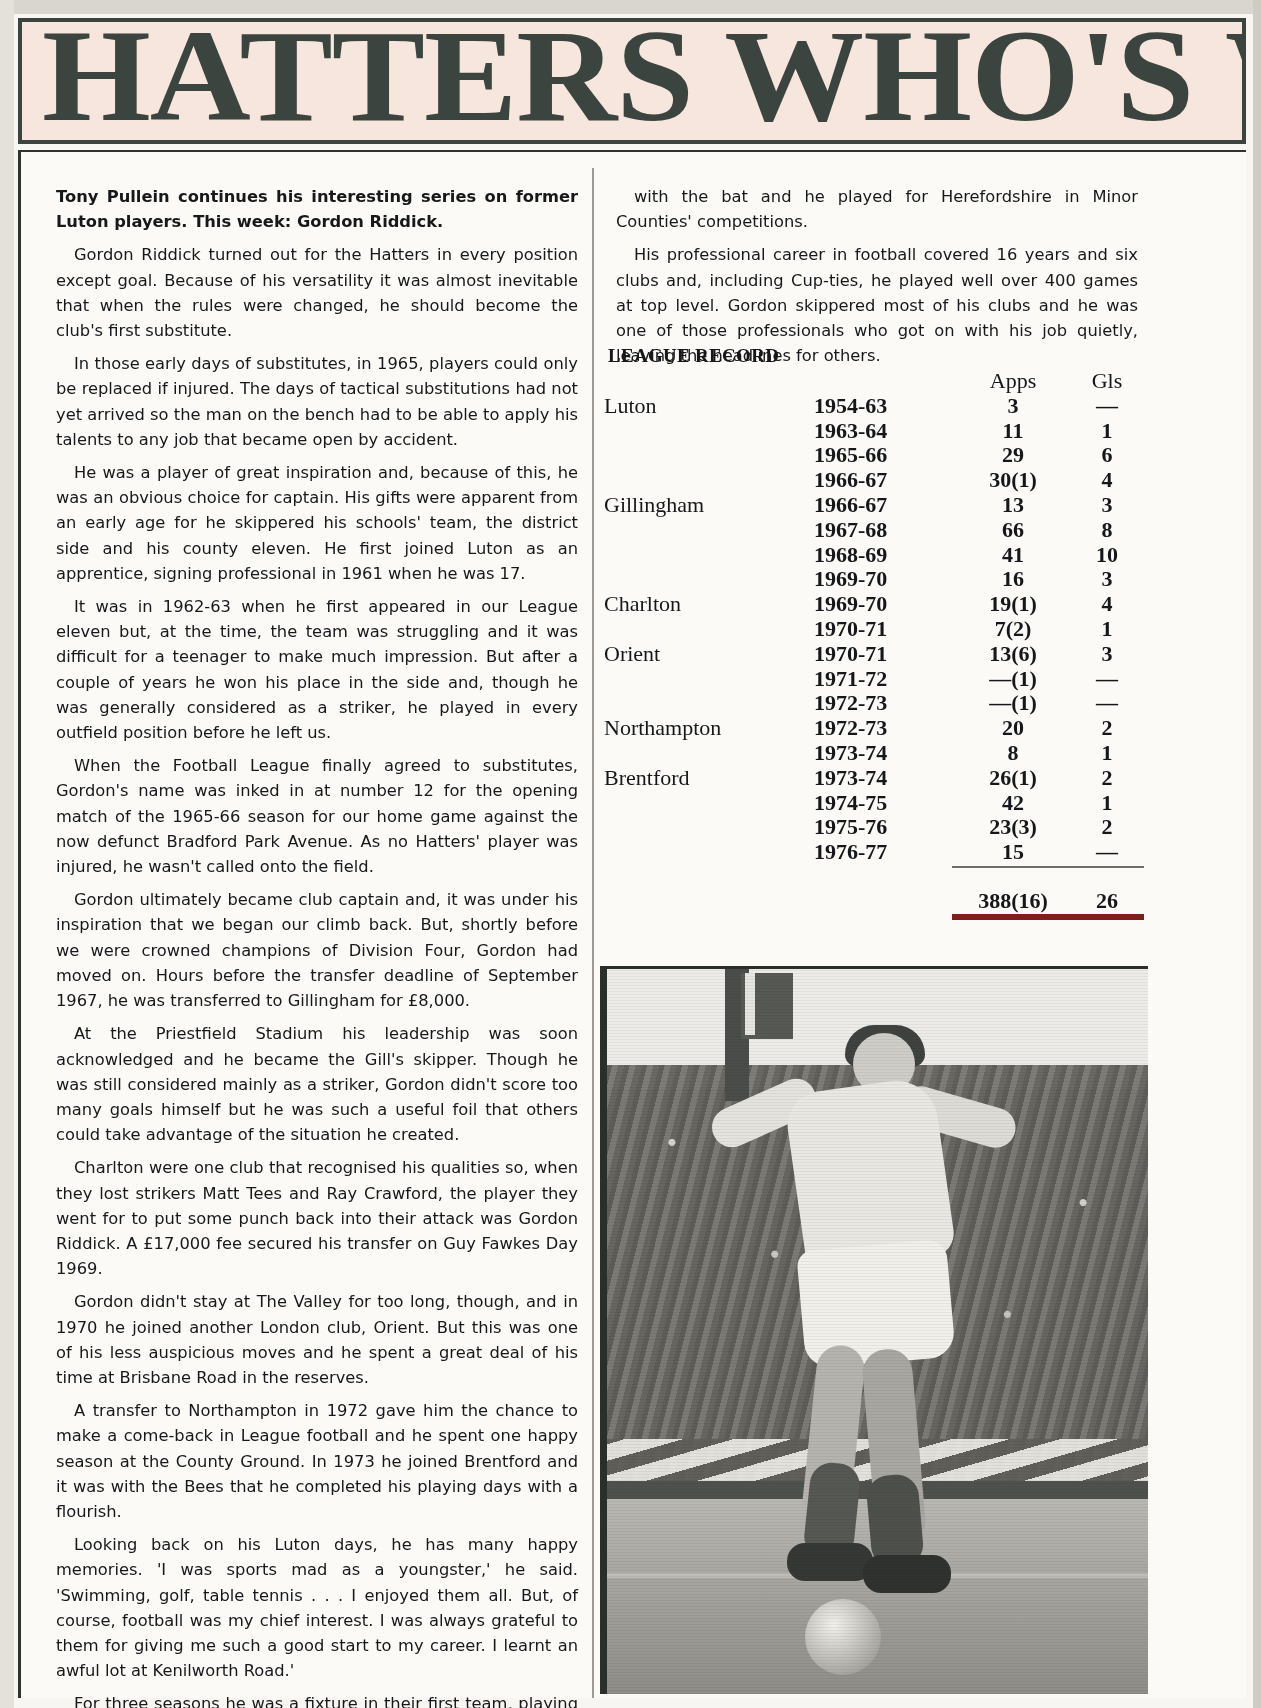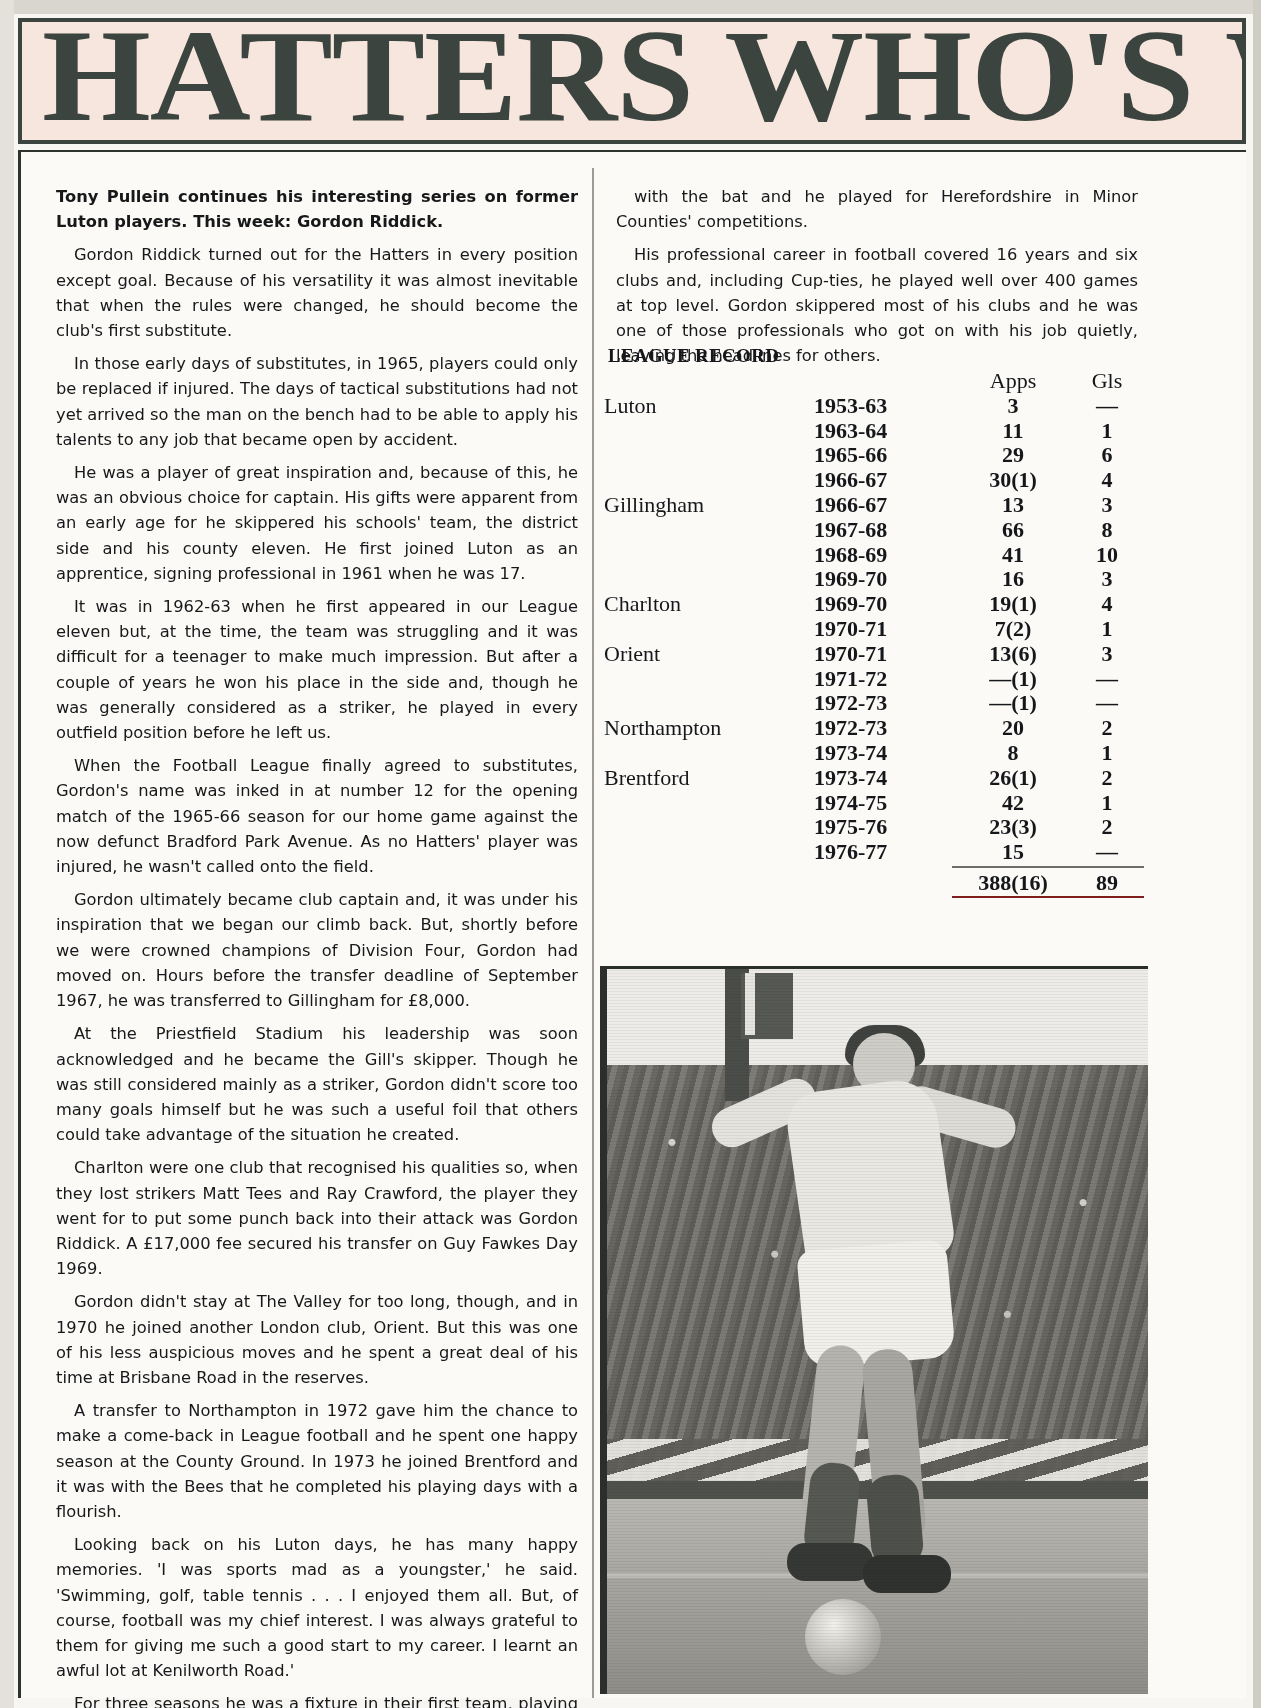--- a/index.html
+++ b/index.html
@@ -88,22 +88,22 @@
     color:#15171a;
   }
   .trow{position:relative;height:24.8px;}
   .c-club{position:absolute;left:4px;top:0;width:210px;}
   .c-season{position:absolute;left:214px;top:0;width:150px;font-weight:bold;}
   .c-apps{position:absolute;left:352px;top:0;width:122px;text-align:center;font-weight:bold;}
   .c-gls{position:absolute;left:470px;top:0;width:74px;text-align:center;font-weight:bold;}
   .thead .c-apps,.thead .c-gls{font-weight:normal;}
   .totals{position:relative;height:30px;margin-top:2px;}
   .totals .c-apps,.totals .c-gls{
-    font-weight:bold;border-top:2px solid #6d6d6a;border-bottom:2px solid #7f1d1d;
-    padding-top:2px;
+    font-weight:bold;border-top:2px solid #6d6d6a;border-bottom:6px solid #7f1d1d;
+    padding-top:20px;
   }
 
   
   .photo{
     position:absolute;left:600px;top:966px;width:548px;height:728px;
     border-left:7px solid #2b2f2c;
     border-top:3px solid #2b2f2c;
     box-sizing:border-box;
     overflow:hidden;
     background:#8e8d88;
@@ -208,21 +208,21 @@
   <div class="table">
     <div class="trow thead">
       <span class="c-club"></span>
       <span class="c-season"></span>
       <span class="c-apps">Apps</span>
       <span class="c-gls">Gls</span>
     </div>
 
     <div class="trow">
         <span class="c-club">Luton</span>
-        <span class="c-season">1953-63</span>
+        <span class="c-season">1954-63</span>
         <span class="c-apps">3</span>
         <span class="c-gls">—</span>
       </div>
     <div class="trow">
         <span class="c-club"></span>
         <span class="c-season">1963-64</span>
         <span class="c-apps">11</span>
         <span class="c-gls">1</span>
       </div>
     <div class="trow">
@@ -323,21 +323,21 @@
       </div>
     <div class="trow">
         <span class="c-club"></span>
         <span class="c-season">1976-77</span>
         <span class="c-apps">15</span>
         <span class="c-gls">—</span>
       </div>
 
     <div class="totals">
       <span class="c-apps">388(16)</span>
-      <span class="c-gls">89</span>
+      <span class="c-gls">26</span>
     </div>
   </div>
 
   <div class="ghost ghost-1"></div>
   <div class="ghost ghost-2"></div>
   <div class="ghost ghost-3"></div>
 
   <div class="photo">
     <div class="ph-sky"></div>
     <div class="ph-crowd"></div>

